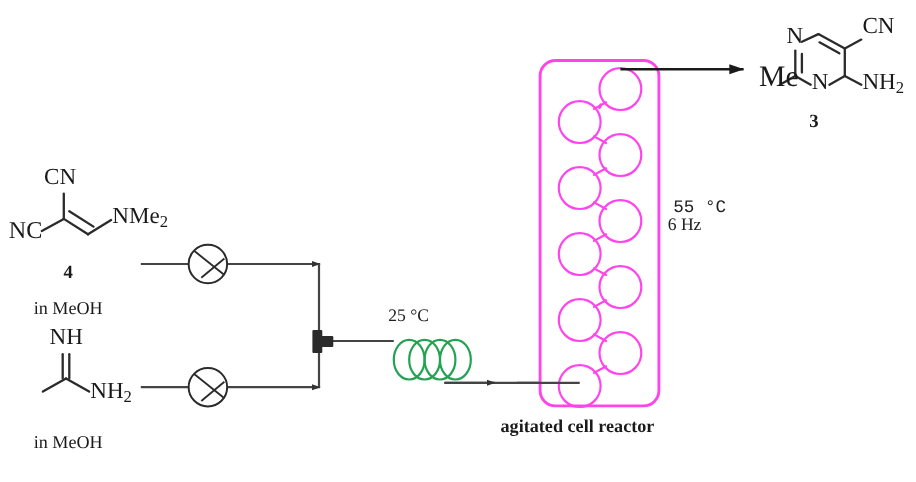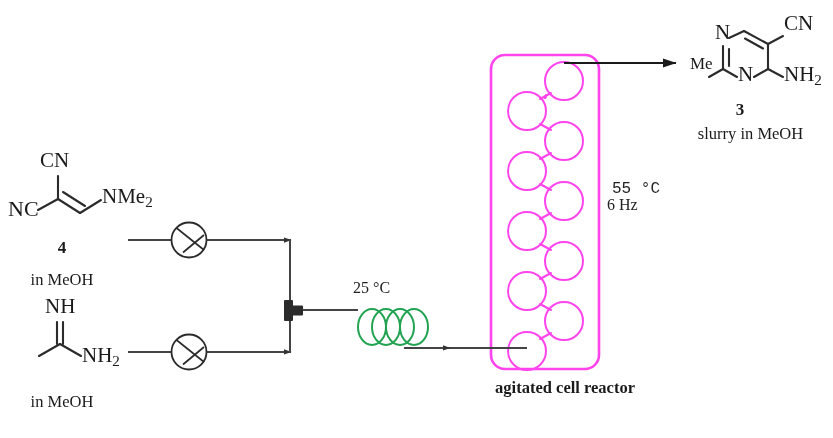--- a/index.html
+++ b/index.html
@@ -28,21 +28,21 @@
     color: #1a1a1a;
     white-space: nowrap;
   }
   .cond {
     font-size: 16px;
     color: #222;
   }
   .caption {
     font-size: 16.5px;
     font-weight: bold;
-    text-align: right;
+    text-align: left;
   }
   .cmpd-num {
     font-size: 17px;
     font-weight: bold;
     text-align: center;
   }
   .solvent {
     font-size: 16.5px;
     text-align: center;
   }
@@ -206,23 +206,22 @@
   </div>
   <div class="txt solvent" style="left:14px; top:392px; width:96px;">in MeOH</div>
 
   <div class="txt cond" style="left:353px; top:279px;">25 °C</div>
 
   <div class="txt cond" style="left:612px; top:180px;font-family:Liberation Mono, monospace;">55 °C</div>
   <div class="txt cond" style="left:607px; top:196px;">6 Hz</div>
 
   <div class="txt caption" style="left:455px; top:378px; width:180px;">agitated cell reactor</div>
 
-  <div class="txt" style="left:690px; top:54px; font-size:17px;">Me</div>
+  <div class="txt" style="left:690px; top:54px; font-size:27px;">Me</div>
   <div class="txt" style="left:715px; top:20px; font-size:21px;">N</div>
   <div class="txt" style="left:738px; top:62px; font-size:21px;">N</div>
   <div class="txt" style="left:784px; top:11px; font-size:21px;">CN</div>
   <div class="txt" style="left:784px; top:62px; font-size:21px;">
     <span>NH</span><span class="sub">2</span>
   </div>
   <div class="txt cmpd-num" style="left:700px; top:100px; width:80px;">3</div>
-  <div class="txt solvent" style="left:678px; top:124px; width:145px;">slurry in MeOH</div>
 
 </div>
 
 </body></html>

